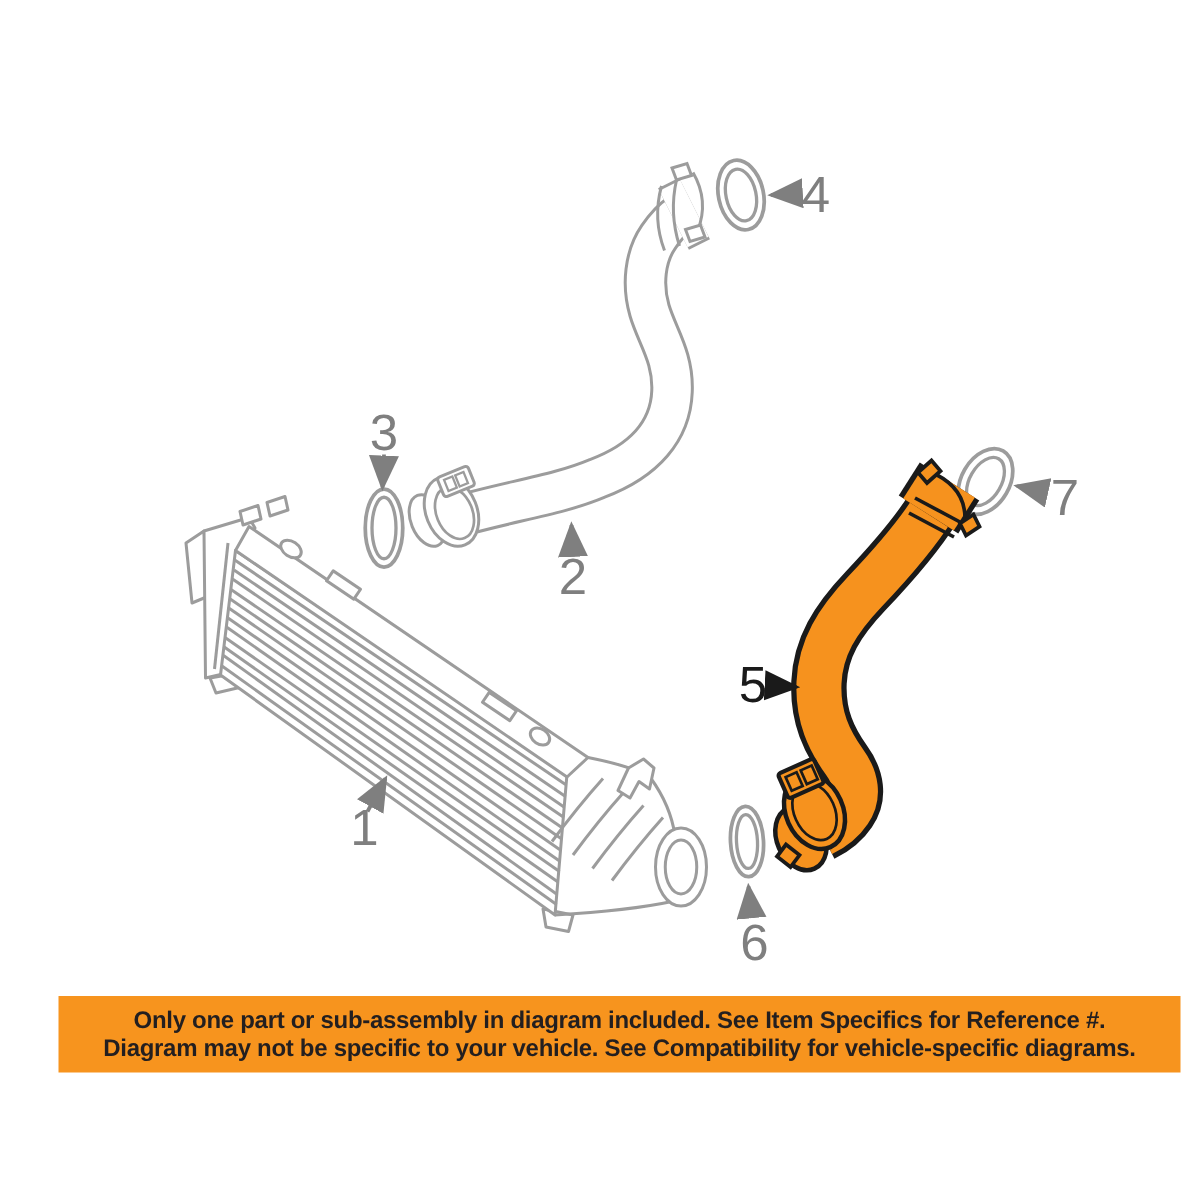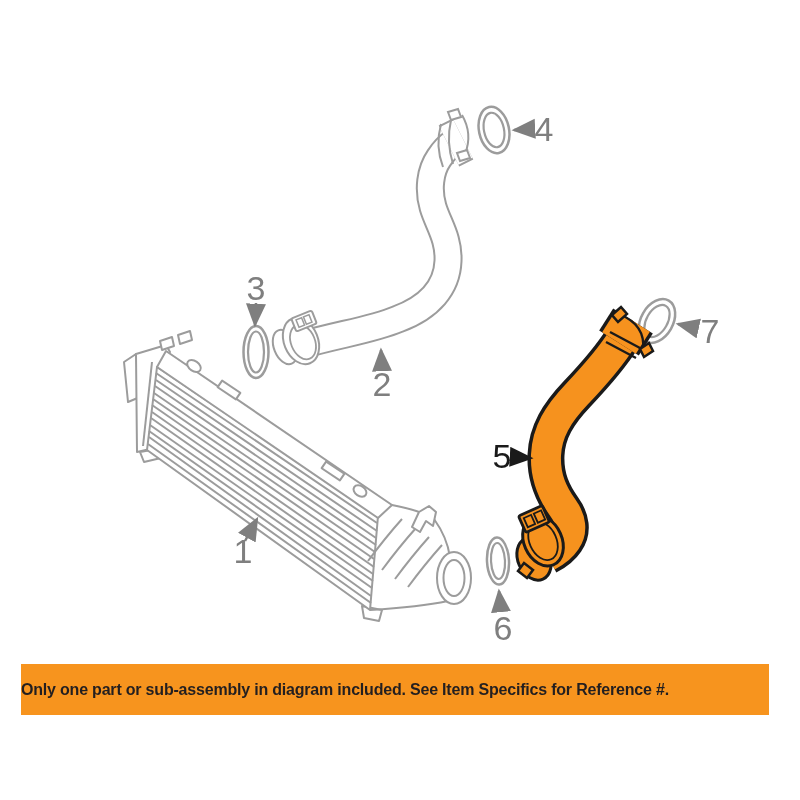--- a/index.html
+++ b/index.html
@@ -1,22 +1,22 @@
 <!DOCTYPE html>
 <html><head>
 <meta charset="utf-8">
 <style>
   html,body{margin:0;padding:0;background:#ffffff;}
   .stage{position:relative;width:800px;height:800px;background:#ffffff;overflow:hidden;
          font-family:"Liberation Sans",sans-serif;}
   svg{position:absolute;left:0;top:0;}
   .part-label{font-family:"Liberation Sans",sans-serif;font-size:34px;fill:#7F7F7F;}
   .part-label.hl{fill:#1A1A1A;}
-  .banner{position:absolute;left:21px;top:664px;width:748px;height:51px;background:#F7941E;
-          display:flex;flex-direction:column;justify-content:center;}
+  .banner{position:absolute;left:39px;top:664px;width:748px;height:51px;background:#F7941E;
+          display:flex;flex-direction:column;justify-content:center;align-items:center;}
   .banner span{display:block;color:#231F20;font-weight:bold;font-size:16px;line-height:19px;
                letter-spacing:-0.2px;white-space:nowrap;}
 </style>
 </head>
 <body>
 
 <div class="stage">
 <svg width="800" height="800" viewBox="0 0 800 800">
   <defs>
     <marker id="ag" markerWidth="11" markerHeight="9" refX="8.5" refY="4" orient="auto">
@@ -172,14 +172,15 @@
     <text class="part-label" x="256" y="300">3</text>
     <text class="part-label" x="544" y="141">4</text>
     <text class="part-label hl" x="502" y="468">5</text>
     <text class="part-label" x="503" y="640">6</text>
     <text class="part-label" x="710" y="343">7</text>
   </g>
 </svg>
 
   <div class="banner">
     <span>Only one part or sub-assembly in diagram included. See Item Specifics for Reference #.</span>
+    <span>Diagram may not be specific to your vehicle. See Compatibility for vehicle-specific diagrams.</span>
   </div>
 </div>
 
 </body></html>

